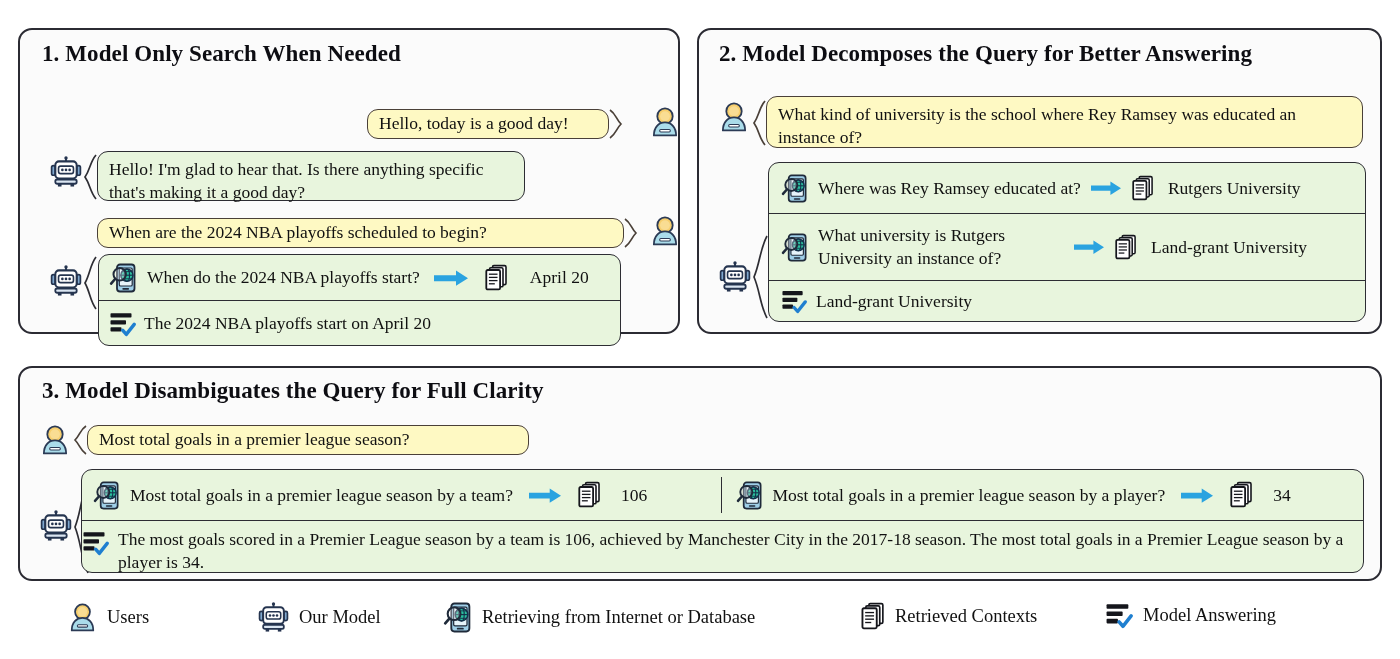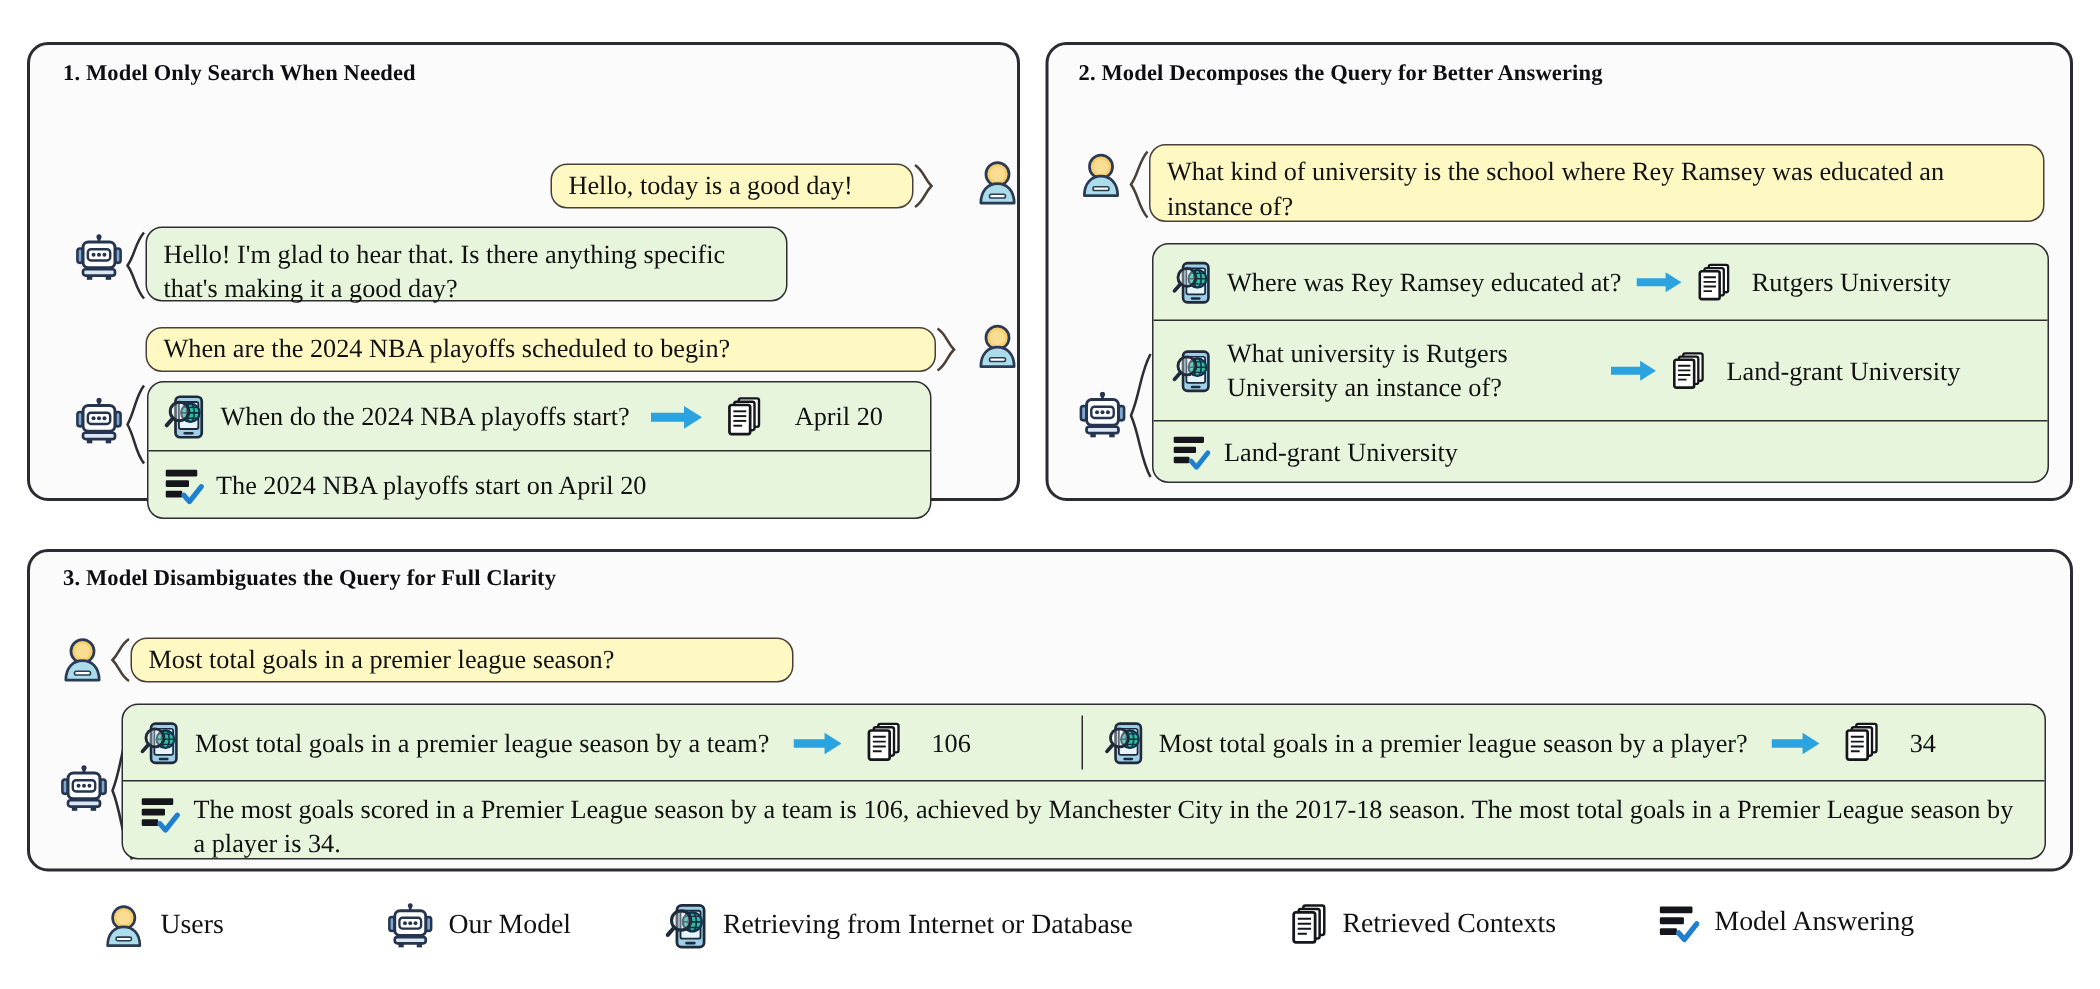--- a/index.html
+++ b/index.html
@@ -18,21 +18,21 @@
     background: #fbfbfb;
     border: 2px solid #2b2b33;
     border-radius: 14px;
   }
   #panel-1 { left: 18px;  top: 28px;  width: 662px; height: 306px; }
   #panel-2 { left: 697px; top: 28px;  width: 685px; height: 306px; }
   #panel-3 { left: 18px;  top: 366px; width: 1364px; height: 215px; }
 
   .panel-title {
     font-weight: bold;
-    font-size: 15px;
+    font-size: 23px;
     letter-spacing: .1px;
     color: #0d0d12;
     position: absolute;
   }
   #panel-1 .panel-title { left: 22px; top: 11px; }
   #panel-2 .panel-title { left: 20px; top: 11px; }
   #panel-3 .panel-title { left: 22px; top: 10px; }
 
   
   .bubble {
@@ -382,21 +382,21 @@
           <span class="icon ctx-ico" style="margin-left:6px;">
             <svg width="24" height="28" viewBox="0 0 24 28">
                 <use href="#def-docs"></use>
               </svg>
           </span>
           <span class="ans" style="margin-left:10px;">34</span>
         </div>
       </div>
       <div class="divider"></div>
 
-      <div style="display:flex; align-items:flex-start; gap:9px; padding:7px 14px 0 11px; height:53px;">
+      <div style="display:flex; align-items:flex-start; gap:9px; padding:7px 14px 0 0; height:53px;">
         <span class="icon" style="margin-top:2px; flex:0 0 auto;">
           <svg width="27" height="26" viewBox="0 0 27 26">
               <use href="#def-answer"></use>
             </svg>
         </span>
         <span style="font-size:17.5px; line-height:1.34;">The most goals scored in a Premier League season by a team is 106, achieved by Manchester City in the 2017-18 season. The most total goals in a Premier League season by a player is 34.</span>
       </div>
     </div>
   </div>
 

